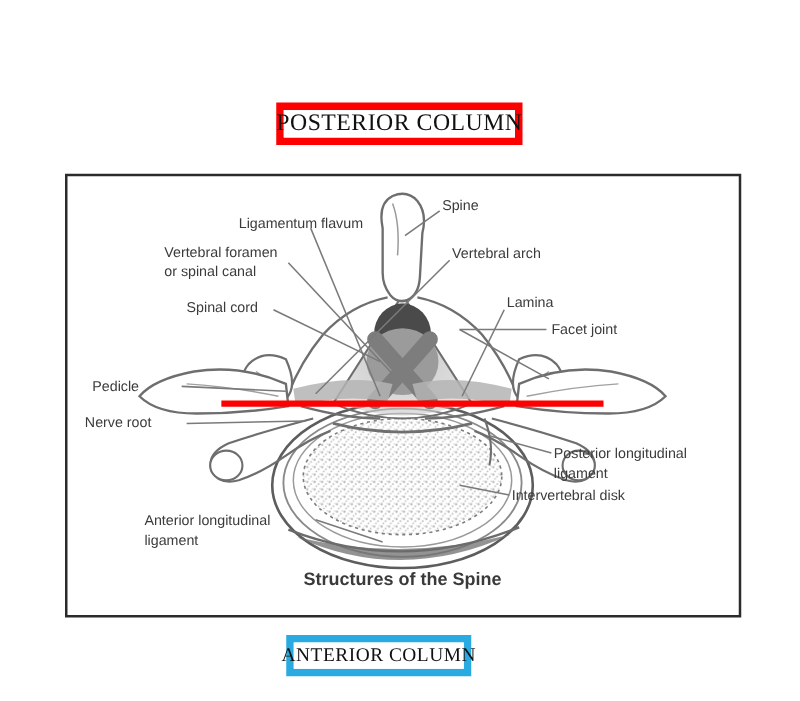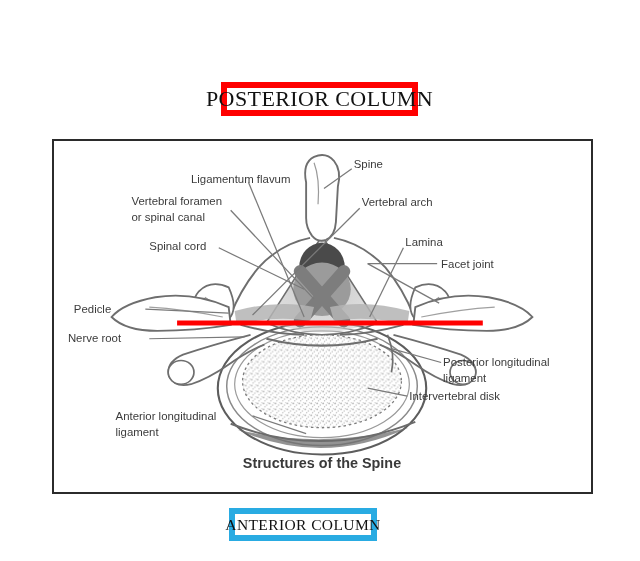--- a/index.html
+++ b/index.html
@@ -42,21 +42,21 @@
     align-items: center;
     justify-content: center;
   }
 
   #posterior-box {
     left: 221px;
     top: 82px;
     width: 197px;
     height: 34px;
     border: 6px solid #FF0000;
-    font-size: 22px;
+    font-size: 19px;
   }
 
   #anterior-box {
     left: 229px;
     top: 508px;
     width: 148px;
     height: 33px;
     border: 6px solid #29ABE2;
     font-size: 15.5px;
   }

